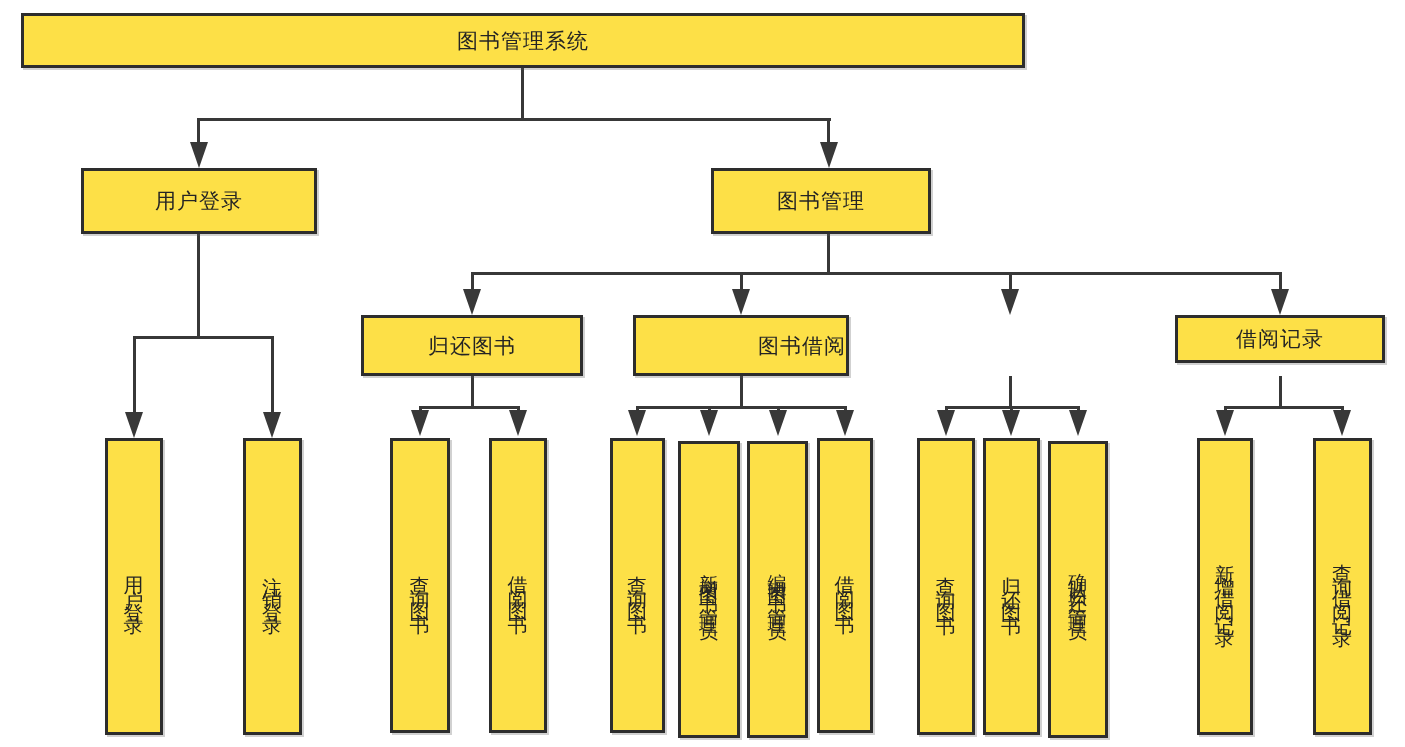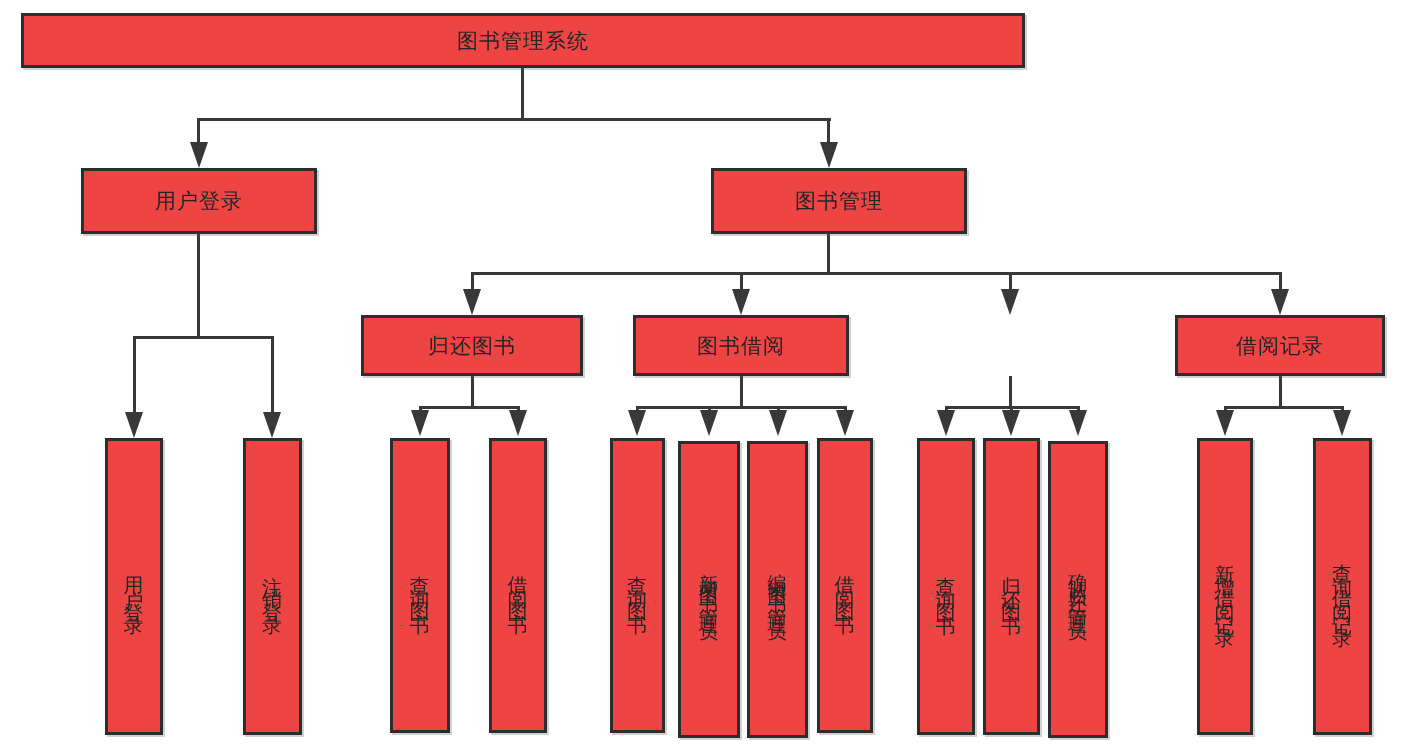--- a/index.html
+++ b/index.html
@@ -1,21 +1,21 @@
 <!DOCTYPE html>
 <html><head>
 <meta charset="utf-8">
 <style>
   html,body{margin:0;padding:0;background:#ffffff;}
   .canvas{
     position:relative;width:1405px;height:747px;background:#ffffff;overflow:hidden;
     font-family:"Liberation Sans","DejaVu Sans",sans-serif;color:#242424;
   }
   .box{
-    position:absolute;box-sizing:border-box;border:3px solid #2d2d2d;background:#ef4444;
+    position:absolute;box-sizing:border-box;border:3px solid #2d2d2d;background:#fde047;
     display:flex;align-items:center;justify-content:center;
     box-shadow:2px 2px 0 rgba(90,90,90,0.28);
   }
   .box.h{font-size:21px;letter-spacing:1px;white-space:nowrap;}
   .box.v span{
     writing-mode:vertical-rl;text-orientation:mixed;
     font-size:20px;letter-spacing:13px;line-height:1;white-space:nowrap;
   }
   .box.v.tight span{font-size:19px;letter-spacing:7px;}
   .vline,.hline{position:absolute;background:#383838;}
@@ -96,31 +96,31 @@
   <div class="vline" style="left:1341px;top:406px;height:8px;"></div>
   <div class="arrow" style="left:1333px;top:410px;"></div>
 
   <div class="box h" style="left:21px;top:13px;width:1004px;height:55px;">
     <span>图书管理系统</span>
   </div>
 
   <div class="box h" style="left:81px;top:168px;width:236px;height:66px;">
     <span>用户登录</span>
   </div>
-  <div class="box h" style="left:711px;top:168px;width:256px;height:66px;">
+  <div class="box h" style="left:711px;top:168px;width:220px;height:66px;">
     <span>图书管理</span>
   </div>
 
   <div class="box h" style="left:361px;top:315px;width:222px;height:61px;">
     <span>归还图书</span>
   </div>
-  <div class="box h" style="left:633px;top:315px;width:216px;height:61px;">
+  <div class="box h" style="left:633px;top:315px;width:216px;height:61px;justify-content:flex-end;">
     <span>图书借阅</span>
   </div>
-  <div class="box h" style="left:1175px;top:315px;width:210px;height:61px;text-align:right;">
+  <div class="box h" style="left:1175px;top:315px;width:210px;height:48px;text-align:right;">
     <span>借阅记录</span>
   </div>
 
   <div class="box v" style="left:105px;top:438px;width:58px;height:297px;">
     <span>用户登录</span>
   </div>
   <div class="box v" style="left:243px;top:438px;width:59px;height:297px;">
     <span>注销登录</span>
   </div>
 

